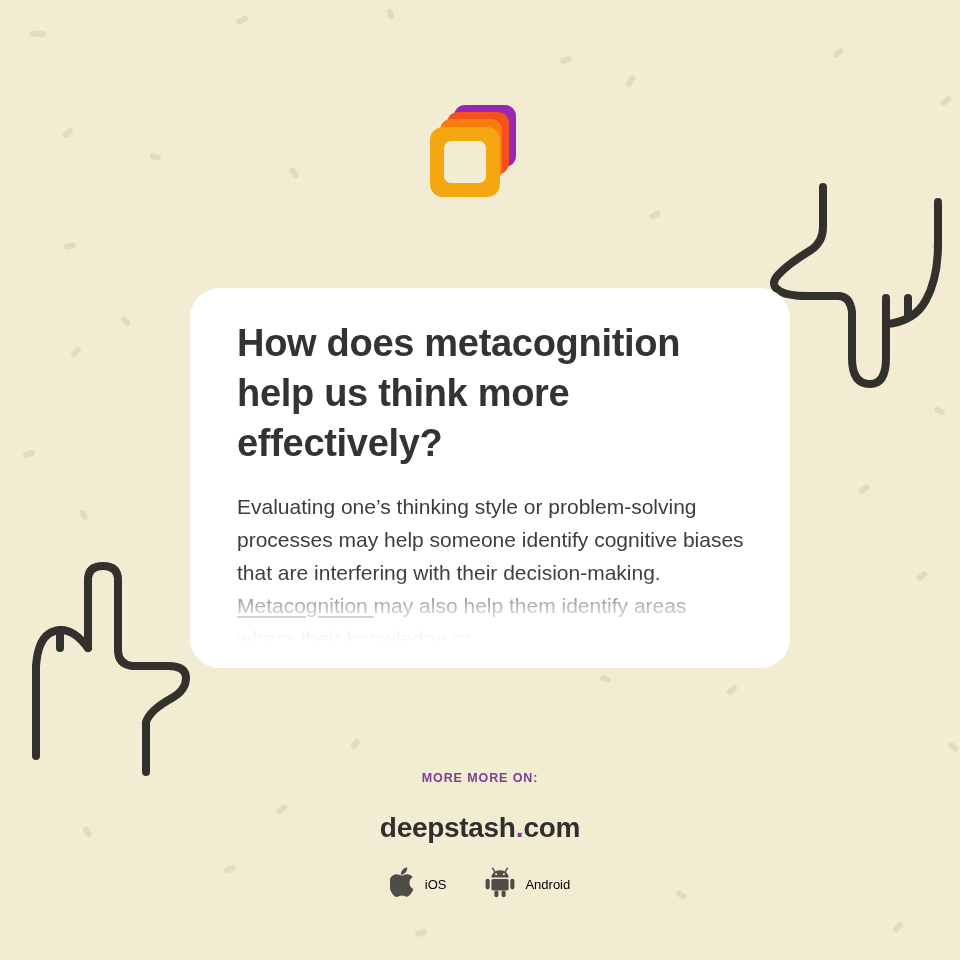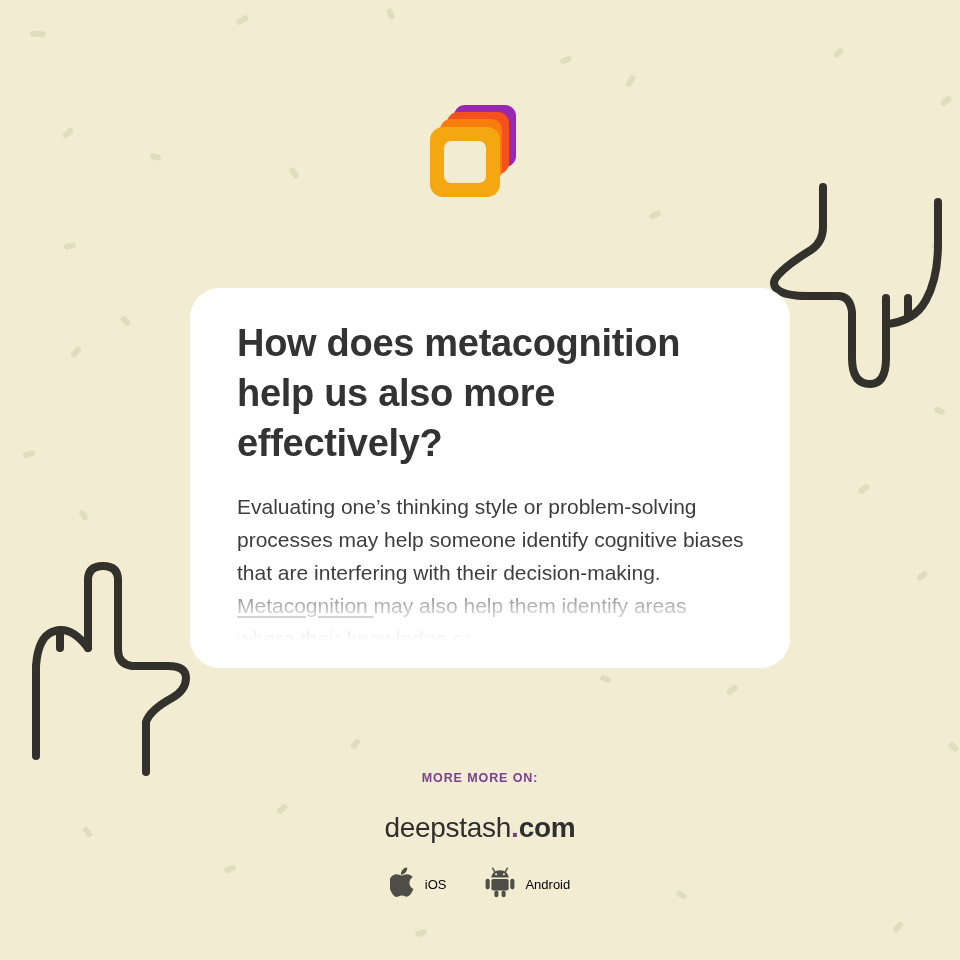--- a/index.html
+++ b/index.html
@@ -142,21 +142,21 @@
   }
   .brand {
     position: absolute;
     left: 0;
     right: 0;
     top: 812px;
     text-align: center;
     font-size: 28px;
     color: #2f2f2f;
   }
-  .brand-name { font-weight: normal; letter-spacing: -0.3px; }
+  .brand-name { font-weight: bold; letter-spacing: -0.3px; }
   .brand-dot  { color: #7b3f8f; font-weight: bold; }
   .brand-tld  { font-weight: bold; letter-spacing: -0.3px; }
 
   .stores {
     position: absolute;
     left: 0;
     right: 0;
     top: 866px;
     display: flex;
     justify-content: center;
@@ -232,21 +232,21 @@
   <div class="logo">
     <div class="logo-layer logo-l1"></div>
     <div class="logo-layer logo-l2"></div>
     <div class="logo-layer logo-l3"></div>
     <div class="logo-layer logo-l4"></div>
     <div class="logo-cut"></div>
   </div>
 
   <div class="card">
     <div class="card-inner">
-      <h1 class="headline">How does metacognition help us also more effectively?</h1>
+      <h1 class="headline">How does metacognition help us think more effectively?</h1>
       <p class="body-copy"><span>Evaluating one’s thinking style or problem-solving processes may help someone identify cognitive biases that are interfering with their decision-making. </span><a class="body-link" href="#">Metacognition </a><span>may also help them identify areas where their knowledge or</span></p>
     </div>
     <div class="fade-mask"></div>
   </div>
 
   <div class="read-more">MORE MORE ON:</div>
 
   <div class="brand">
     <span class="brand-name">deepstash</span><span class="brand-dot">.</span><span class="brand-tld">com</span>
   </div>

